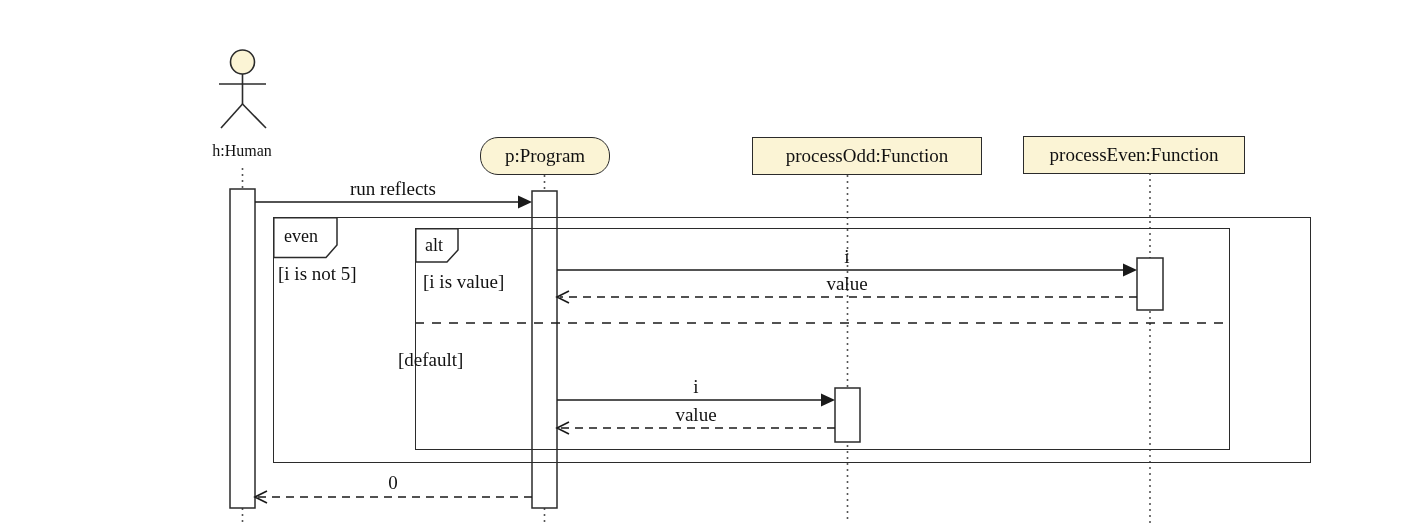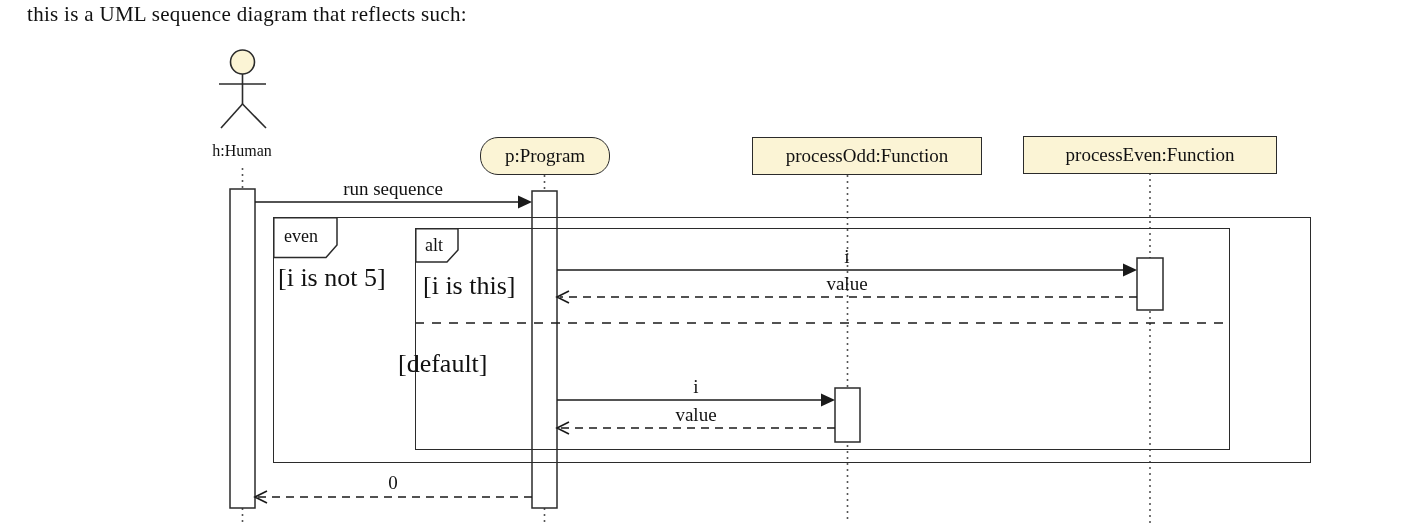--- a/index.html
+++ b/index.html
@@ -25,36 +25,36 @@
 
   .head-box{
     position:absolute;height:38px;
     background:var(--node-fill);
     border:1.6px solid var(--node-border);
     display:flex;align-items:center;justify-content:center;
     font-size:19px;white-space:nowrap;
   }
   .head-p{left:480px;top:137px;width:130px;border-radius:18px;}
   .head-odd{left:732px;top:137px;width:230px;margin-left:20px;}
-  .head-even{left:1023px;top:136px;width:254px;justify-content:center;}
+  .head-even{left:1023px;top:136px;width:222px;justify-content:center;}
 
   .actor-label{
     position:absolute;left:242px;top:142px;transform:translateX(-50%);
     font-size:16px;white-space:nowrap;
   }
 
   .frame{position:absolute;border:1.6px solid var(--node-border);background:transparent;}
   .frame-loop{left:273px;top:217px;width:1038px;height:246px;}
   .frame-alt{left:415px;top:228px;width:815px;height:222px;}
 
   .op-label{position:absolute;font-size:18px;white-space:nowrap;}
   .op-loop{left:284px;top:226px;}
   .op-alt{left:425px;top:235px;}
 
-  .guard{position:absolute;font-size:26px;white-space:nowrap;}
+  .guard{position:absolute;font-size:19px;white-space:nowrap;}
   .guard-loop{left:278px;top:263px;}
   .guard-even{left:423px;top:271px;}
   .guard-default{left:398px;top:349px;}
 
   .msg-label{
     position:absolute;transform:translateX(-50%);
     font-size:19px;line-height:21px;white-space:nowrap;
   }
   .lbl-run{left:393px;top:178px;}
   .lbl-even-call{left:847px;top:246px;}
@@ -128,40 +128,39 @@
 
     <line class="divider" x1="415" y1="323" x2="1230" y2="323"></line>
 
     <path class="pentagon" d="M273.8,217.8 L337,217.8 L337,245 L326,257.5 L273.8,257.5 Z"></path>
     <path class="pentagon" d="M415.8,228.8 L458,228.8 L458,250 L447,262 L415.8,262 Z"></path>
   </svg>
 
   <div class="frame frame-loop"></div>
   <div class="frame frame-alt"></div>
 
-  <div class="title">this is a UML sequence diagram that reflects such:</div>
 
   <div class="actor-label">h:Human</div>
 
   <div class="head-box head-p">
     <span>p:Program</span>
   </div>
   <div class="head-box head-odd">
     <span>processOdd:Function</span>
   </div>
   <div class="head-box head-even">
     <span>processEven:Function</span>
   </div>
 
   <div class="op-label op-loop">even</div>
   <div class="guard guard-loop">[i is not 5]</div>
   <div class="op-label op-alt">alt</div>
-  <div class="guard guard-even">[i is this]</div>
+  <div class="guard guard-even">[i is value]</div>
   <div class="guard guard-default">[default]</div>
 
-  <div class="msg-label lbl-run">run sequence</div>
+  <div class="msg-label lbl-run">run reflects</div>
   <div class="msg-label lbl-even-call">i</div>
   <div class="msg-label lbl-even-return">value</div>
   <div class="msg-label lbl-odd-call">i</div>
   <div class="msg-label lbl-odd-return">value</div>
   <div class="msg-label lbl-final">0</div>
 
 </div>
 
 </body></html>

